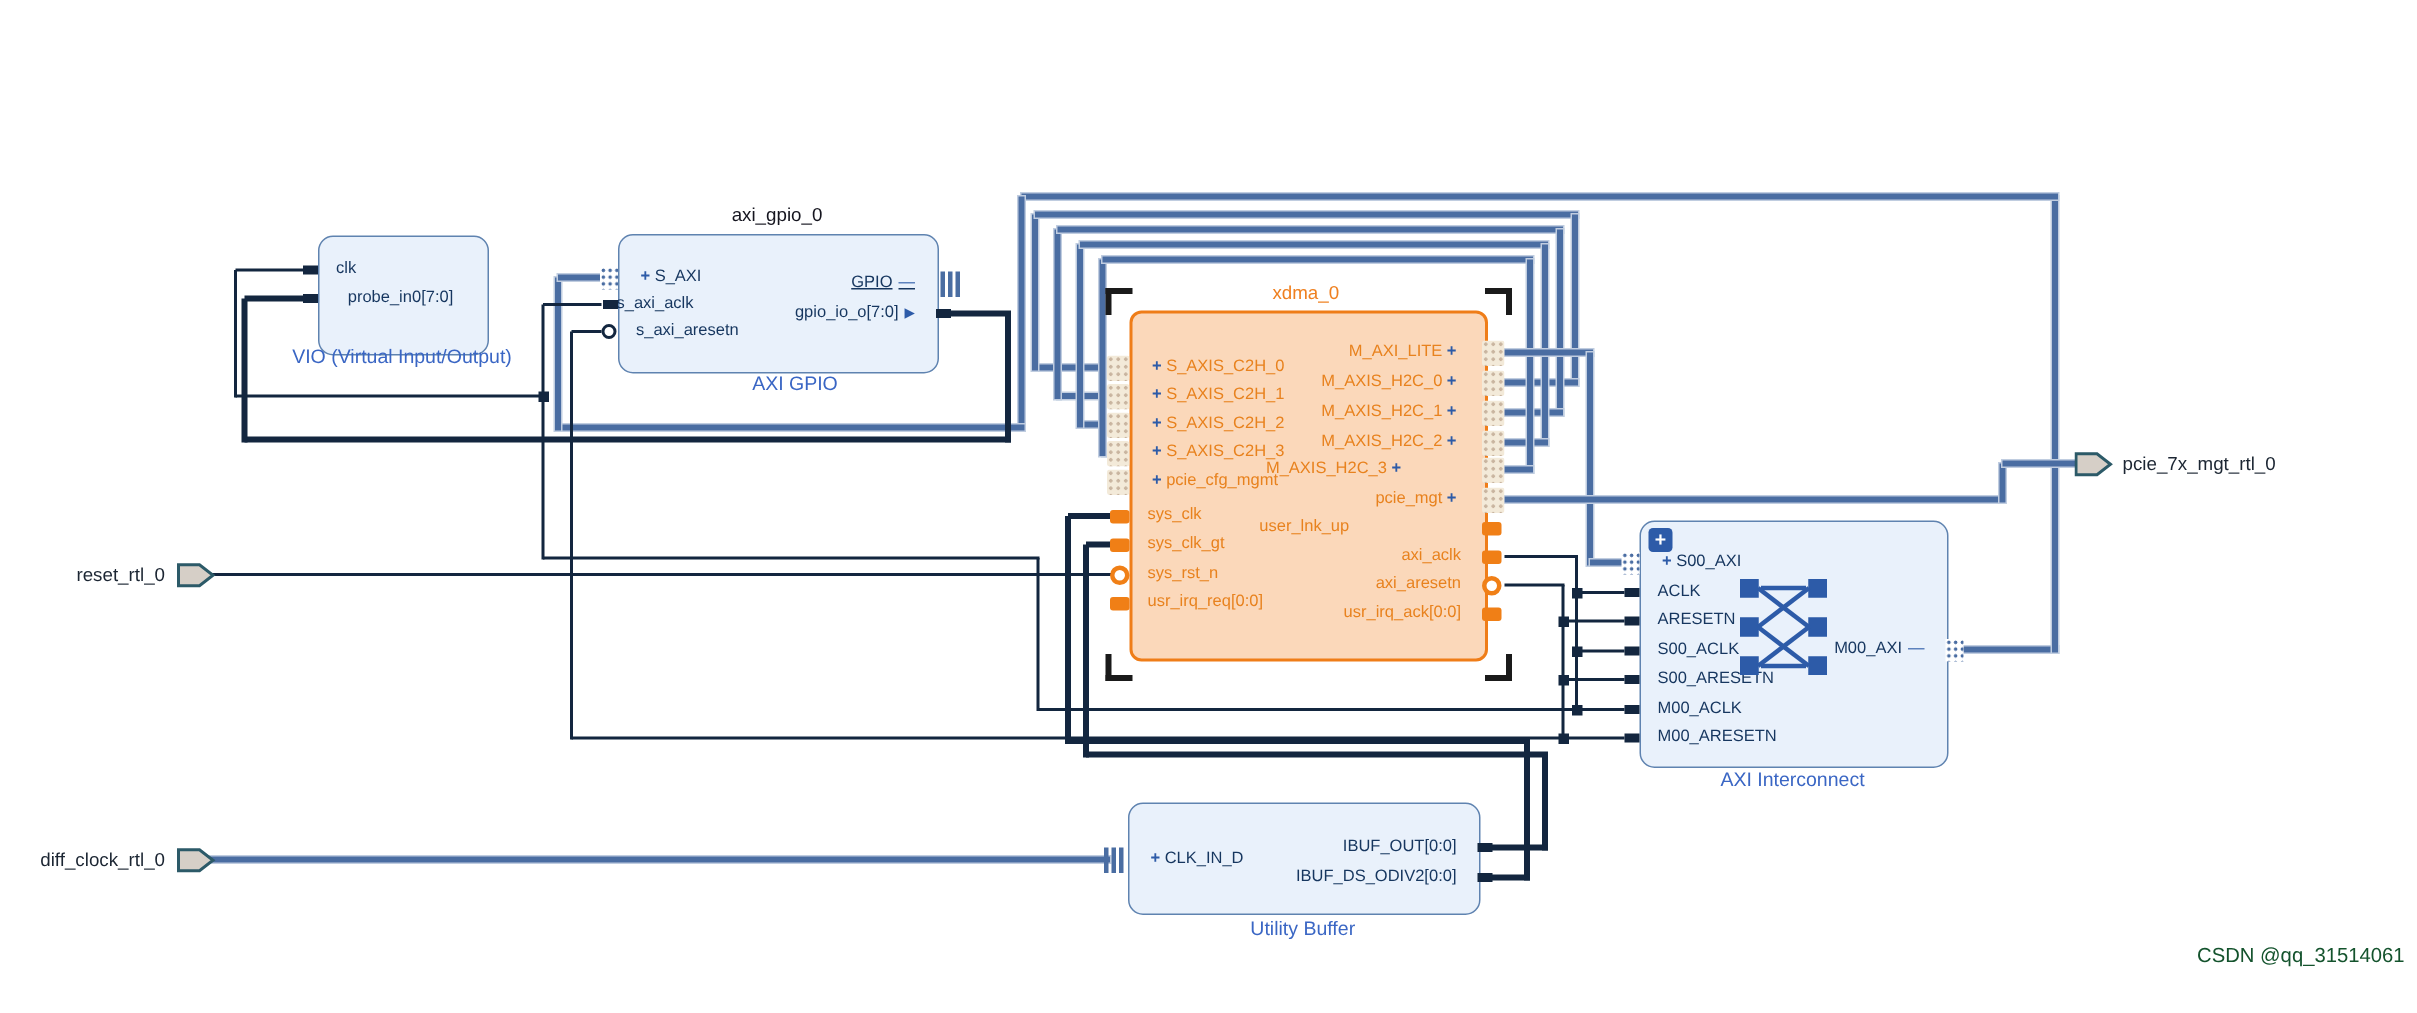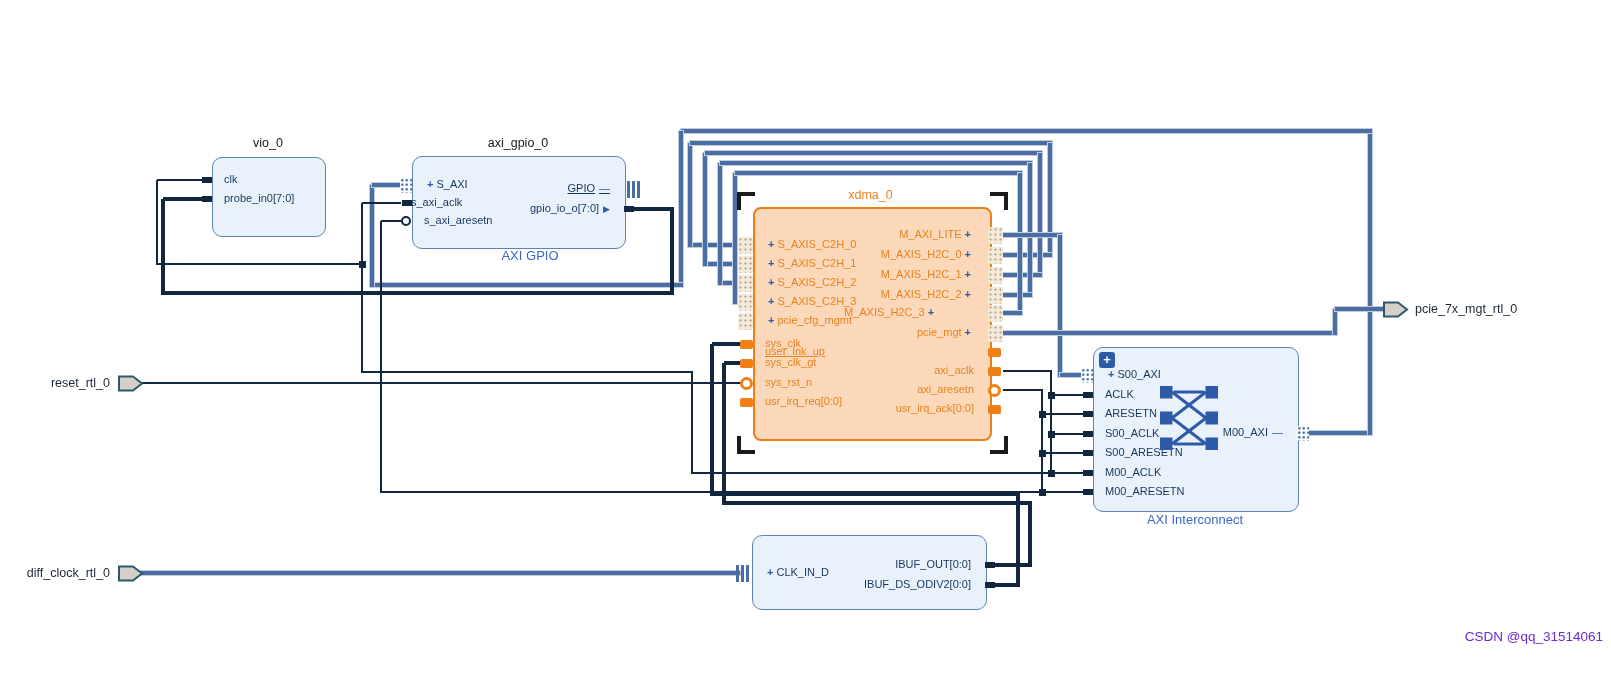--- a/index.html
+++ b/index.html
@@ -33,21 +33,21 @@
   .bracket{position:absolute;width:14px;height:14px;z-index:4;}
   .bracket.tl{border-left:4px solid #1a1a1a;border-top:4px solid #1a1a1a;}
   .bracket.tr{border-right:4px solid #1a1a1a;border-top:4px solid #1a1a1a;}
   .bracket.bl{border-left:4px solid #1a1a1a;border-bottom:4px solid #1a1a1a;}
   .bracket.br{border-right:4px solid #1a1a1a;border-bottom:4px solid #1a1a1a;}
   .extlabel{position:absolute;z-index:5;font-size:12.5px;color:#1c2633;white-space:nowrap;line-height:16px;}
   .pent{position:absolute;z-index:5;}
   .expandbtn{position:absolute;z-index:7;width:16px;height:16px;background:#2d5ba8;color:#fff;
              border-radius:3px;font-size:13px;font-weight:bold;text-align:center;line-height:15px;}
   .xbar{position:absolute;z-index:6;}
-  .watermark{position:absolute;z-index:8;font-size:13.5px;color:#6d28d9;right:8px;top:629px;}
+  .watermark{position:absolute;z-index:8;font-size:13.5px;color:#14532d;right:8px;top:629px;}
 </style>
 </head>
 <body>
 
 <div id="canvas">
   <span class="watermark">CSDN @qq_31514061</span>
 <div class="wire iface" style="left: 1309px; top: 431px; width: 63px; height: 4px;"></div>
     <div class="wire iface" style="left: 1368px; top: 131px; width: 4px; height: 304px;"></div>
     <div class="wire iface" style="left: 681px; top: 129px; width: 691px; height: 4px;"></div>
     <div class="wire iface" style="left: 679px; top: 131px; width: 4px; height: 156px;"></div>
@@ -119,24 +119,24 @@
     <div class="wire bus" style="left: 1028px; top: 503px; width: 4px; height: 64px;"></div>
     <div class="wire bus" style="left: 985px; top: 563px; width: 47px; height: 4px;"></div>
     <div class="dot" style="left: 358.5px; top: 260.5px;"></div>
     <div class="dot" style="left: 1047.5px; top: 391.5px;"></div>
     <div class="dot" style="left: 1047.5px; top: 430.5px;"></div>
     <div class="dot" style="left: 1047.5px; top: 469.5px;"></div>
     <div class="dot" style="left: 1038.5px; top: 410.5px;"></div>
     <div class="dot" style="left: 1038.5px; top: 449.5px;"></div>
     <div class="dot" style="left: 1038.5px; top: 488.5px;"></div>
     <div class="blk" style="left: 212px; top: 157px; width: 112px; height: 78px;"></div>
-    <div class="title" style="left: 108px; top: 136px; width: 320px;">vio_0</div>
+    <div class="tlabel" style="left: 98px; top: 230px; width: 340px;">VIO (Virtual Input/Output)</div>
     <div class="port" style="left: 224px; top: 172px; width: 86px; text-align: left;"><span>clk</span></div>
     <div class="stub rect" style="left: 202px; top: 177px; width: 10px; height: 6px;"></div>
-    <div class="port" style="left: 224px; top: 191px; width: 86px; text-align: left;"><span>probe_in0[7:0]</span></div>
+    <div class="port" style="left: 224px; top: 191px; width: 86px; text-align: center;"><span>probe_in0[7:0]</span></div>
     <div class="stub rect" style="left: 202px; top: 196px; width: 10px; height: 6px;"></div>
     <div class="blk" style="left: 412px; top: 156px; width: 212px; height: 91px;"></div>
     <div class="title" style="left: 358px; top: 136px; width: 320px;">axi_gpio_0</div>
     <div class="tlabel" style="left: 360px; top: 248px; width: 340px; text-align: center;">AXI GPIO</div>
     <div class="port" style="left: 424px; top: 177px; width: 186px; text-align: left;"><span class="plus">+</span><span>S_AXI</span></div>
     <div class="stub dotblue" style="left: 400px; top: 177.5px; width: 12px; height: 15px;"></div>
     <div class="port" style="left: 411px; top: 195px; width: 186px; text-align: left;"><span>s_axi_aclk</span></div>
     <div class="stub rect" style="left: 402px; top: 200px; width: 10px; height: 6px;"></div>
     <div class="port" style="left: 424px; top: 213px; width: 186px; text-align: left;"><span>s_axi_aresetn</span></div>
     <div class="stub ring-dark" style="left: 401px; top: 216px; width: 6px; height: 6px;"></div>
@@ -173,33 +173,34 @@
     <div class="port oj" style="left: 765px; top: 247px; width: 209px; text-align: right;"><span>M_AXIS_H2C_0</span><span class="plus">+</span></div>
     <div class="stub hatch" style="left: 988px; top: 246.5px; width: 15px; height: 17px;"></div>
     <div class="port oj" style="left: 765px; top: 267px; width: 209px; text-align: right;"><span>M_AXIS_H2C_1</span><span class="plus">+</span></div>
     <div class="stub hatch" style="left: 988px; top: 266.5px; width: 15px; height: 17px;"></div>
     <div class="port oj" style="left: 765px; top: 287px; width: 209px; text-align: right;"><span>M_AXIS_H2C_2</span><span class="plus">+</span></div>
     <div class="stub hatch" style="left: 988px; top: 286.5px; width: 15px; height: 17px;"></div>
     <div class="port oj" style="left: 786px; top: 305px; width: 209px; text-align: center;"><span>M_AXIS_H2C_3</span><span class="plus">+</span></div>
     <div class="stub hatch" style="left: 988px; top: 304.5px; width: 15px; height: 17px;"></div>
     <div class="port oj" style="left: 765px; top: 325px; width: 209px; text-align: right;"><span>pcie_mgt</span><span class="plus">+</span></div>
     <div class="stub hatch" style="left: 988px; top: 324.5px; width: 15px; height: 17px;"></div>
-    <div class="port oj" style="left: 765px; top: 344px; width: 209px; text-align: left; text-decoration: underline;"><span>user_lnk_up</span></div>
+    <div class="port oj" style="left: 765px; top: 344px; width: 209px; text-align: center;"><span>user_lnk_up</span></div>
     <div class="stub orange" style="left: 988px; top: 347.5px; width: 13px; height: 9px;"></div>
     <div class="port oj" style="left: 765px; top: 363px; width: 209px; text-align: right;"><span>axi_aclk</span></div>
     <div class="stub orange" style="left: 988px; top: 366.5px; width: 13px; height: 9px;"></div>
     <div class="port oj" style="left: 765px; top: 382px; width: 209px; text-align: right;"><span>axi_aresetn</span></div>
     <div class="stub ring-orange" style="left: 988px; top: 383.5px; width: 7px; height: 7px;"></div>
     <div class="port oj" style="left: 765px; top: 401px; width: 209px; text-align: right;"><span>usr_irq_ack[0:0]</span></div>
     <div class="stub orange" style="left: 988px; top: 404.5px; width: 13px; height: 9px;"></div>
     <div class="bracket tl" style="left: 737px; top: 192px;"></div>
     <div class="bracket tr" style="left: 990px; top: 192px;"></div>
     <div class="bracket bl" style="left: 737px; top: 436px;"></div>
     <div class="bracket br" style="left: 990px; top: 436px;"></div>
     <div class="blk" style="left: 752px; top: 535px; width: 233px; height: 73px;"></div>
+    <div class="tlabel" style="left: 698.5px; top: 611px; width: 340px;">Utility Buffer</div>
     <div class="port" style="left: 764px; top: 565px; width: 207px; text-align: left;"><span class="plus">+</span><span>CLK_IN_D</span></div>
     <div class="bars" style="left: 736px; top: 564.5px;">
       <i></i>
       <i></i>
       <i></i>
     </div>
     <div class="port" style="left: 764px; top: 557px; width: 207px; text-align: right;"><span>IBUF_OUT[0:0]</span></div>
     <div class="stub rect" style="left: 985px; top: 562px; width: 10px; height: 6px;"></div>
     <div class="port" style="left: 764px; top: 577px; width: 207px; text-align: right;"><span>IBUF_DS_ODIV2[0:0]</span></div>
     <div class="stub rect" style="left: 985px; top: 582px; width: 10px; height: 6px;"></div>

